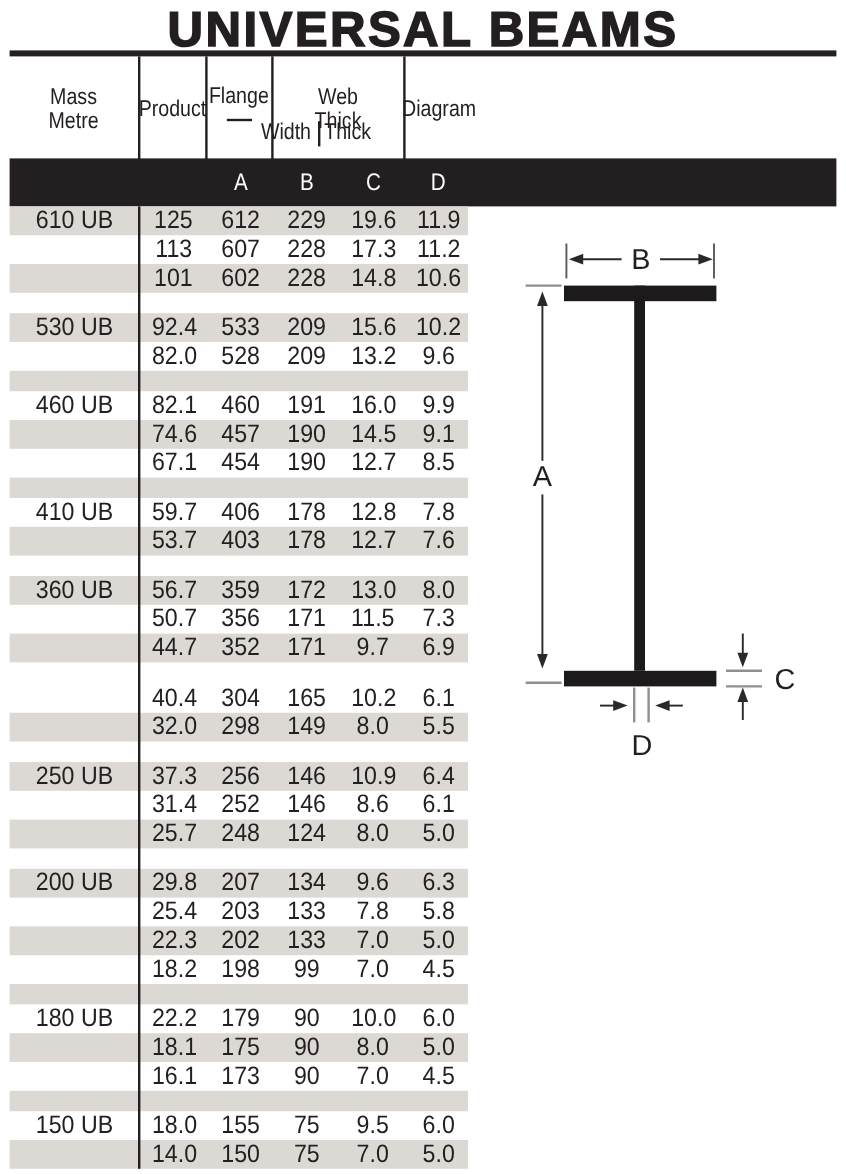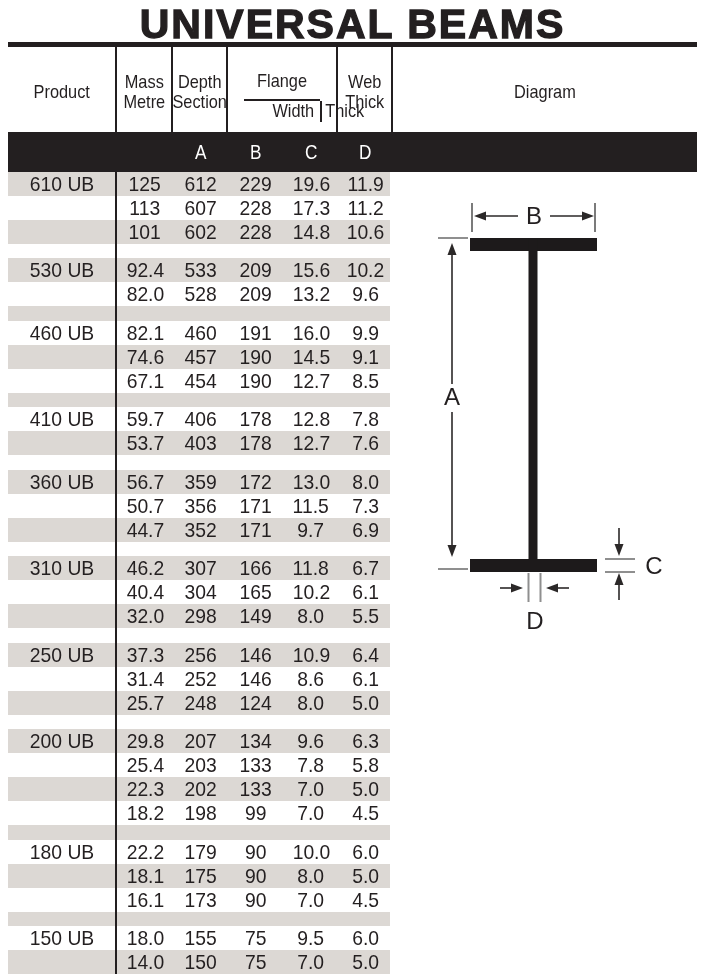--- a/index.html
+++ b/index.html
@@ -72,29 +72,25 @@
 </head>
 <body>
 
 <div class="page">
 
   <h1 class="title">UNIVERSAL BEAMS</h1>
   <div class="rule"></div>
 
   <div class="thead">
     <div class="hc">
-        <span class="hcx">Product</span>
-      </div>
-    <div class="hc">
         <span class="hcx">Mass
 Metre</span>
       </div>
     <div class="hc">
-        <span class="hcx">Depth
-Section</span>
+        <span class="hcx">Product</span>
       </div>
     <div class="hc hc-flange">
       <div class="flange-top">
           <span class="hcx">Flange</span>
         </div>
       <div class="flange-sub">
         <div class="sub first">
             <span class="hcx">Width</span>
           </div>
         <div class="sub">
@@ -401,41 +397,20 @@
         </div>
         <div class="cell">
           <span class="cx">9.7</span>
         </div>
         <div class="cell">
           <span class="cx">6.9</span>
         </div>
         <div class="cell"></div>
       </div>
       <div class="row"></div>
-      <div class="row shaded">
-        <div class="cell">
-          <span class="cx">310 UB</span>
-        </div>
-        <div class="cell">
-          <span class="cx">46.2</span>
-        </div>
-        <div class="cell">
-          <span class="cx">307</span>
-        </div>
-        <div class="cell">
-          <span class="cx">166</span>
-        </div>
-        <div class="cell">
-          <span class="cx">11.8</span>
-        </div>
-        <div class="cell">
-          <span class="cx">6.7</span>
-        </div>
-        <div class="cell"></div>
-      </div>
       <div class="row">
         <div class="cell">
           <span class="cx"></span>
         </div>
         <div class="cell">
           <span class="cx">40.4</span>
         </div>
         <div class="cell">
           <span class="cx">304</span>
         </div>

